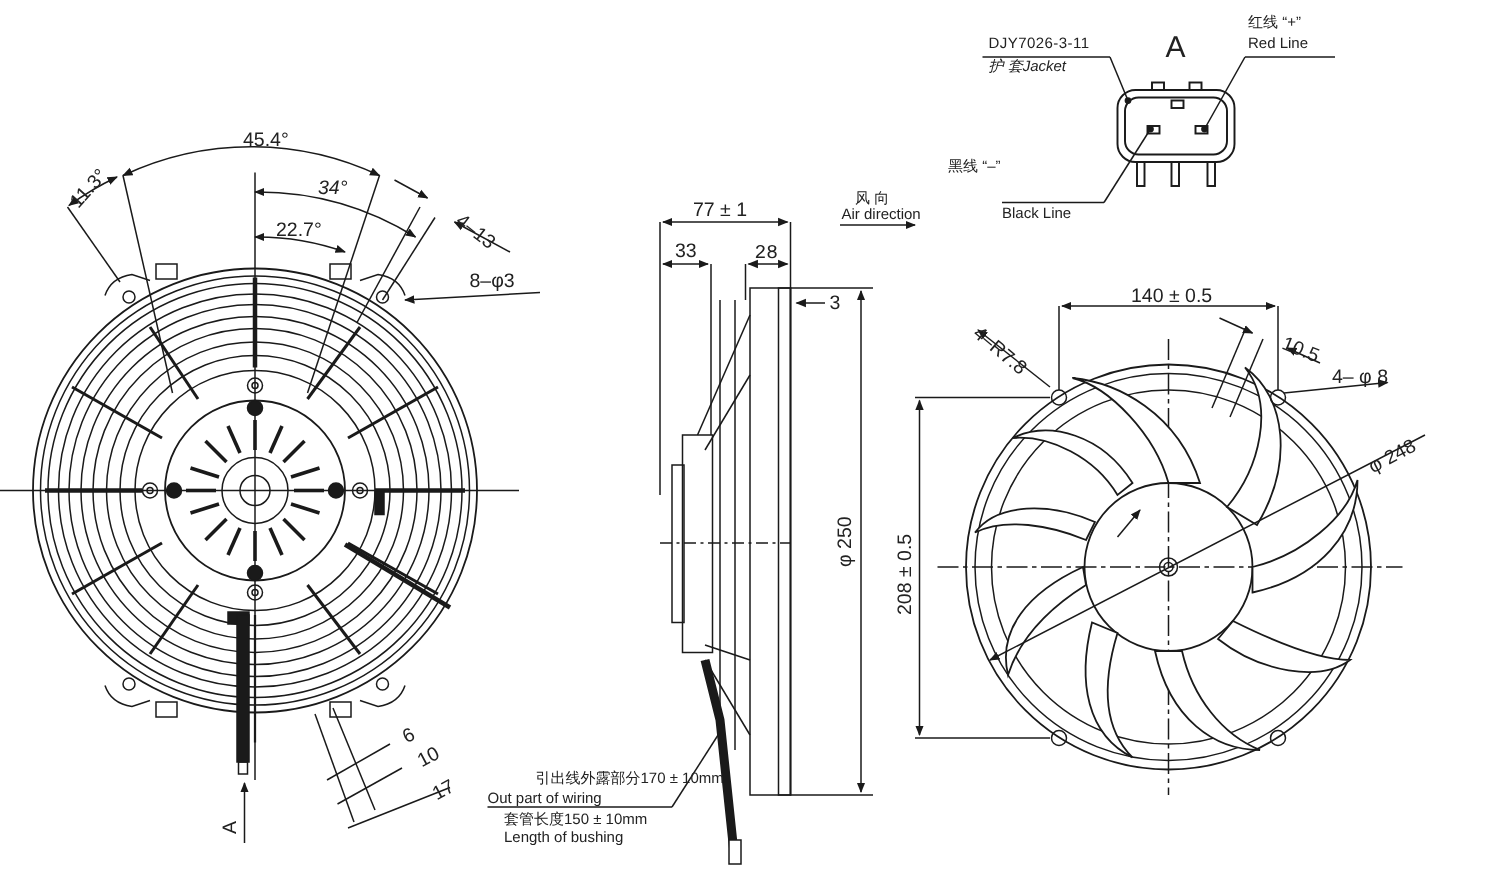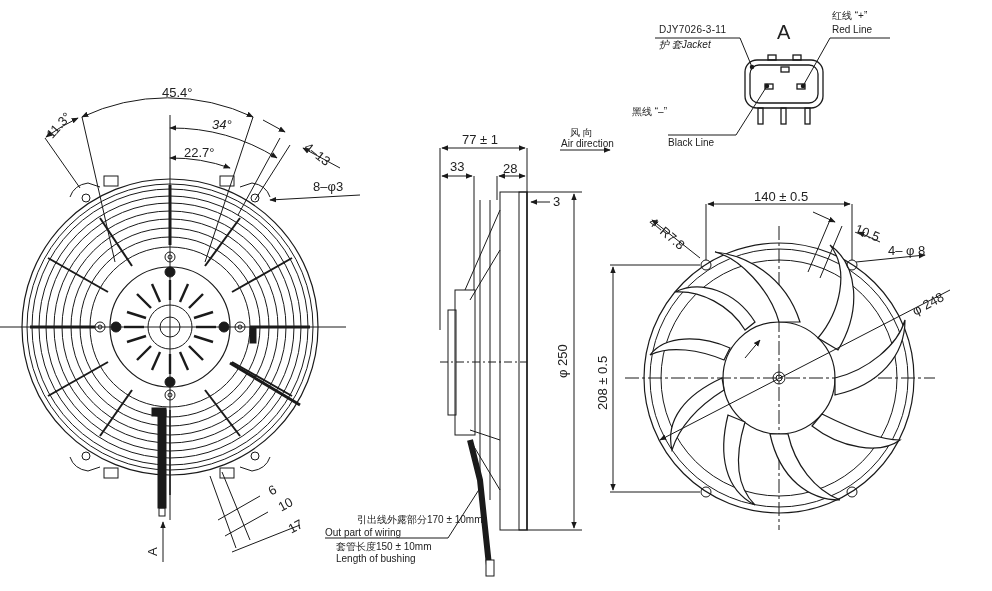--- a/index.html
+++ b/index.html
@@ -264,21 +264,21 @@
 <span class="lbl dim" style="left:184px;top:146px;">22.7°</span>
 <span class="lbl dim rot" style="left:310px;top:140px;transform:rotate(38deg);">4–13</span>
 <span class="lbl dim" style="left:313px;top:180px;">8–φ3</span>
 <span class="lbl dim rot" style="left:266px;top:486px;transform:rotate(-28deg);">6</span>
 <span class="lbl dim rot" style="left:276px;top:502px;transform:rotate(-28deg);">10</span>
 <span class="lbl dim rot" style="left:286px;top:524px;transform:rotate(-28deg);">17</span>
 <span class="lbl dim rot" style="left:146px;top:556px;transform:rotate(-90deg);">A</span>
 
 <span class="lbl dim" style="left:462px;top:133px;">77 ± 1</span>
 <span class="lbl dim" style="left:450px;top:160px;">33</span>
-<span class="lbl dim" style="left:503px;top:162px;">28</span>
+<span class="lbl dim" style="left:503px;top:162px;font-family:Liberation Mono, monospace;">28</span>
 <span class="lbl dim" style="left:553px;top:195px;">3</span>
 <span class="lbl dim rot" style="left:556px;top:378px;transform:rotate(-90deg);">φ 250</span>
 <span class="lbl xs" style="left:570px;top:128px;">风 向</span>
 <span class="lbl xs" style="left:561px;top:139px;">Air direction</span>
 <span class="lbl xs" style="left:325px;top:515px;margin-left:32px;">引出线外露部分170 ± 10mm</span>
 <span class="lbl xs" style="left:325px;top:528px;text-align:right;">Out part of wiring</span>
 <span class="lbl xs" style="left:336px;top:542px;">套管长度150 ± 10mm</span>
 <span class="lbl xs" style="left:336px;top:554px;">Length of bushing</span>
 
 <span class="lbl dim" style="left:754px;top:190px;">140 ± 0.5</span>

